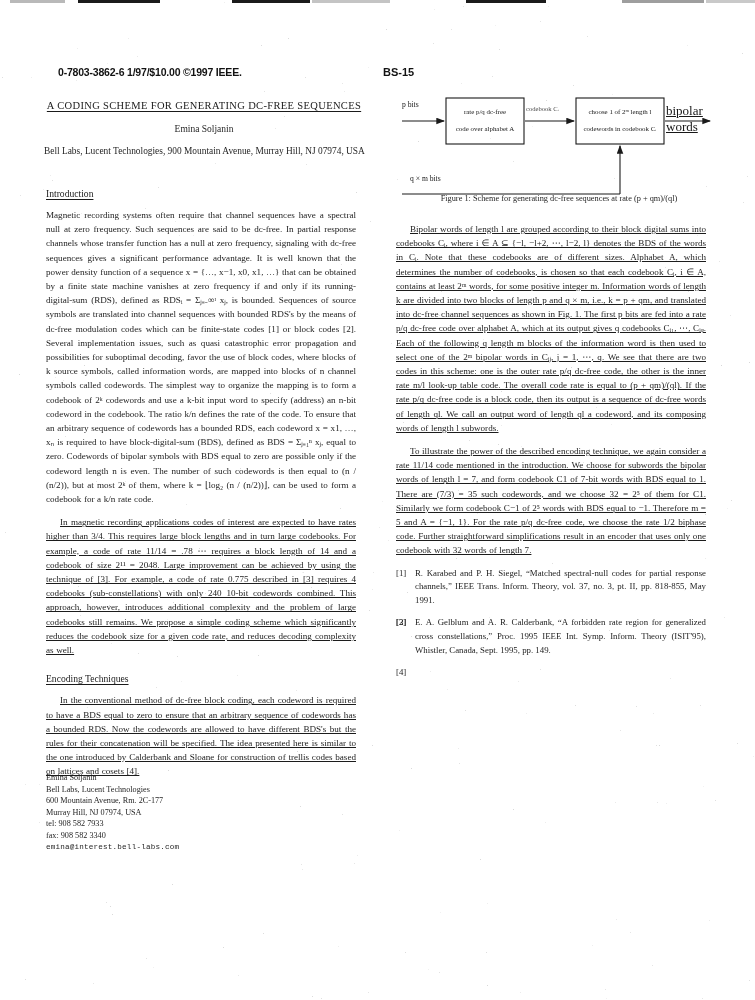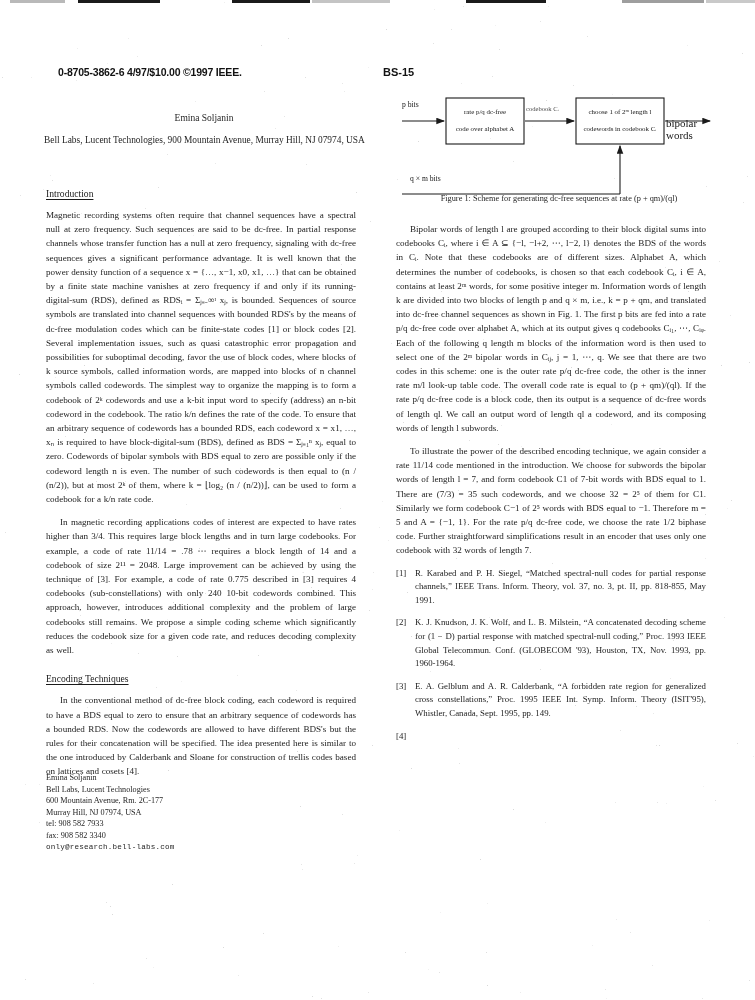--- a/index.html
+++ b/index.html
@@ -105,21 +105,21 @@
   .section-head.spaced { margin-top: 16px; }
 
   p.body {
     margin: 0 0 9px 0;
     font-size: 9.1px;
     line-height: 14.2px;
     text-align: justify;
     color: #1c1c1c;
     word-spacing: 0.3px;
   }
-  p.body.indent { text-indent: 14px; }
+  p.body.indent { text-indent: 14px; text-decoration: underline; }
 
   
   .figure-wrap {
     position: absolute;
     left: 398px;
     top: 88px;
     width: 322px;
     height: 125px;
   }
   .fig-svg { display: block; }
@@ -193,24 +193,25 @@
       <i style="left:10px;  width:55px; background:#b9b9b9;"></i>
       <i style="left:78px;  width:82px;"></i>
       <i style="left:232px; width:78px;"></i>
       <i style="left:312px; width:78px; background:#c4c4c4;"></i>
       <i style="left:466px; width:80px;"></i>
       <i style="left:622px; width:82px; background:#9e9e9e;"></i>
       <i style="left:706px; width:74px; background:#c9c9c9;"></i>
 
     </div>
 
-    <div class="copyright-line">0-8705-3862-6 4/97/$10.00 ©1997 IEEE.</div>
+    <div class="copyright-line">0-7803-3862-6 1/97/$10.00 ©1997 IEEE.</div>
     <div class="session-code">BS-15</div>
 
     <div class="title-block">
+      <div class="paper-title">A CODING SCHEME FOR GENERATING DC-FREE SEQUENCES</div>
       <div class="author-name">Emina Soljanin</div>
       <div class="affiliation">Bell Labs, Lucent Technologies, 900 Mountain Avenue, Murray Hill, NJ 07974, USA</div>
     </div>
 
     <div class="figure-wrap">
       <svg class="fig-svg" width="322" height="125" viewBox="0 0 322 125">
         <defs>
           <marker id="ah" markerWidth="8" markerHeight="8" refX="7" refY="3" orient="auto">
             <path d="M0,0 L8,3 L0,6 z" fill="#1a1a1a"></path>
           </marker>
@@ -234,21 +235,21 @@
       <div style="position:absolute;left:4px;top:86px;font-size:7.6px;padding-left:8px;">q × m bits</div>
 
       <div style="position:absolute;left:50px;top:19px;width:74px;text-align:center;font-size:6.9px;line-height:9px;">rate p/q dc-free</div>
       <div style="position:absolute;left:49px;top:36px;width:76px;text-align:center;font-size:6.9px;line-height:9px;">code over alphabet A</div>
 
       <div style="position:absolute;left:128px;top:17px;font-size:6.6px;color:#4a4a4a;">codebook Cᵢ</div>
 
       <div style="position:absolute;left:179px;top:19px;width:86px;text-align:center;font-size:6.9px;line-height:9px;">choose 1 of 2ᵐ length l</div>
       <div style="position:absolute;left:179px;top:36px;width:86px;text-align:center;font-size:6.9px;line-height:9px;">codewords in codebook Cᵢ</div>
 
-      <div style="position:absolute;left:268px;top:29px;font-size:11px;">bipolar words</div>
+      <div style="position:absolute;left:268px;top:15px;font-size:13px;text-decoration:underline;">bipolar words</div>
     </div>
     <div class="fig-caption">Figure 1: Scheme for generating dc-free sequences at rate (p + qm)/(ql)</div>
 
     <div class="col col-left">
       <div class="section-head">Introduction</div>
       <p class="body">Magnetic recording systems often require that channel sequences have a spectral null at zero frequency. Such sequences are said to be dc-free. In partial response channels whose transfer function has a null at zero frequency, signaling with dc-free sequences gives a significant performance advantage. It is well known that the power density function of a sequence x = {…, x−1, x0, x1, …} that can be obtained by a finite state machine vanishes at zero frequency if and only if its running-digital-sum (RDS), defined as RDSᵢ = Σⱼ₌₋∞ᶦ xⱼ, is bounded. Sequences of source symbols are translated into channel sequences with bounded RDS's by the means of dc-free modulation codes which can be finite-state codes [1] or block codes [2]. Several implementation issues, such as quasi catastrophic error propagation and possibilities for suboptimal decoding, favor the use of block codes, where blocks of k source symbols, called information words, are mapped into blocks of n channel symbols called codewords. The simplest way to organize the mapping is to form a codebook of 2ᵏ codewords and use a k-bit input word to specify (address) an n-bit codeword in the codebook. The ratio k/n defines the rate of the code. To ensure that an arbitrary sequence of codewords has a bounded RDS, each codeword x = x1, …, xₙ is required to have block-digital-sum (BDS), defined as BDS = Σⱼ₌₁ⁿ xⱼ, equal to zero. Codewords of bipolar symbols with BDS equal to zero are possible only if the codeword length n is even. The number of such codewords is then equal to (n / (n/2)), but at most 2ᵏ of them, where k = ⌊log₂ (n / (n/2))⌋, can be used to form a codebook for a k/n rate code.</p>
       <p class="body indent">In magnetic recording applications codes of interest are expected to have rates higher than 3/4. This requires large block lengths and in turn large codebooks. For example, a code of rate 11/14 = .78 ⋯ requires a block length of 14 and a codebook of size 2¹¹ = 2048. Large improvement can be achieved by using the technique of [3]. For example, a code of rate 0.775 described in [3] requires 4 codebooks (sub-constellations) with only 240 10-bit codewords combined. This approach, however, introduces additional complexity and the problem of large codebooks still remains. We propose a simple coding scheme which significantly reduces the codebook size for a given code rate, and reduces decoding complexity as well.</p>
 
       <div class="section-head spaced">Encoding Techniques</div>
       <p class="body indent">In the conventional method of dc-free block coding, each codeword is required to have a BDS equal to zero to ensure that an arbitrary sequence of codewords has a bounded RDS. Now the codewords are allowed to have different BDS's but the rules for their concatenation will be specified. The idea presented here is similar to the one introduced by Calderbank and Sloane for construction of trellis codes based on lattices and cosets [4].</p>
@@ -258,40 +259,39 @@
       <p class="body indent">Bipolar words of length l are grouped according to their block digital sums into codebooks Cᵢ, where i ∈ A ⊆ {−l, −l+2, ⋯, l−2, l} denotes the BDS of the words in Cᵢ. Note that these codebooks are of different sizes. Alphabet A, which determines the number of codebooks, is chosen so that each codebook Cᵢ, i ∈ A, contains at least 2ᵐ words, for some positive integer m. Information words of length k are divided into two blocks of length p and q × m, i.e., k = p + qm, and translated into dc-free channel sequences as shown in Fig. 1. The first p bits are fed into a rate p/q dc-free code over alphabet A, which at its output gives q codebooks Cᵢ₁, ⋯, Cᵢᵩ. Each of the following q length m blocks of the information word is then used to select one of the 2ᵐ bipolar words in Cᵢⱼ, j = 1, ⋯, q. We see that there are two codes in this scheme: one is the outer rate p/q dc-free code, the other is the inner rate m/l look-up table code. The overall code rate is equal to (p + qm)/(ql). If the rate p/q dc-free code is a block code, then its output is a sequence of dc-free words of length ql. We call an output word of length ql a codeword, and its composing words of length l subwords.</p>
       <p class="body indent">To illustrate the power of the described encoding technique, we again consider a rate 11/14 code mentioned in the introduction. We choose for subwords the bipolar words of length l = 7, and form codebook C1 of 7-bit words with BDS equal to 1. There are (7/3) = 35 such codewords, and we choose 32 = 2⁵ of them for C1. Similarly we form codebook C−1 of 2⁵ words with BDS equal to −1. Therefore m = 5 and A = {−1, 1}. For the rate p/q dc-free code, we choose the rate 1/2 biphase code. Further straightforward simplifications result in an encoder that uses only one codebook with 32 words of length 7.</p>
 
       <div class="ref-list">
         <div class="ref-item">
           <span class="ref-num">[1]</span>
           <span>R. Karabed and P. H. Siegel, “Matched spectral-null codes for partial response channels,” IEEE Trans. Inform. Theory, vol. 37, no. 3, pt. II, pp. 818-855, May 1991.</span>
         </div>
         <div class="ref-item">
           <span class="ref-num">[2]</span>
-          <span>K. J. Knudson, J. K. Wolf, and L. B. Milstein, “A concatenated decoding scheme for (1 − D) partial response with matched spectral-null coding,” Proc. 1993 IEEE Global Telecommun. Conf. (GLOBECOM '93), Houston, TX, Nov. 1993, pp. 1960-1964.</span>
         </div>
         <div class="ref-item">
           <span class="ref-num">[3]</span>
           <span>E. A. Gelblum and A. R. Calderbank, “A forbidden rate region for generalized cross constellations,” Proc. 1995 IEEE Int. Symp. Inform. Theory (ISIT'95), Whistler, Canada, Sept. 1995, pp. 149.</span>
         </div>
         <div class="ref-item">
           <span class="ref-num">[4]</span>
         </div>
       </div>
     </div>
 
     <div class="contact">
       <div>Emina Soljanin</div>
       <div>Bell Labs, Lucent Technologies</div>
       <div>600 Mountain Avenue, Rm. 2C-177</div>
       <div>Murray Hill, NJ 07974, USA</div>
       <div>tel: 908 582 7933</div>
       <div>fax: 908 582 3340</div>
-      <div class="mono">only@research.bell-labs.com</div>
+      <div class="mono">emina@interest.bell-labs.com</div>
     </div>
 
     <div class="speckle" id="speckle">
         <b style="left:368px;top:992px;opacity:0.35"></b>
         <b style="left:580px;top:307px;opacity:0.27"></b>
         <b style="left:605px;top:989px;opacity:0.37"></b>
         <b style="left:737px;top:743px;opacity:0.46"></b>
         <b style="left:487px;top:903px;opacity:0.24"></b>
         <b style="left:25px;top:784px;opacity:0.29"></b>
         <b style="left:306px;top:164px;opacity:0.34"></b>

